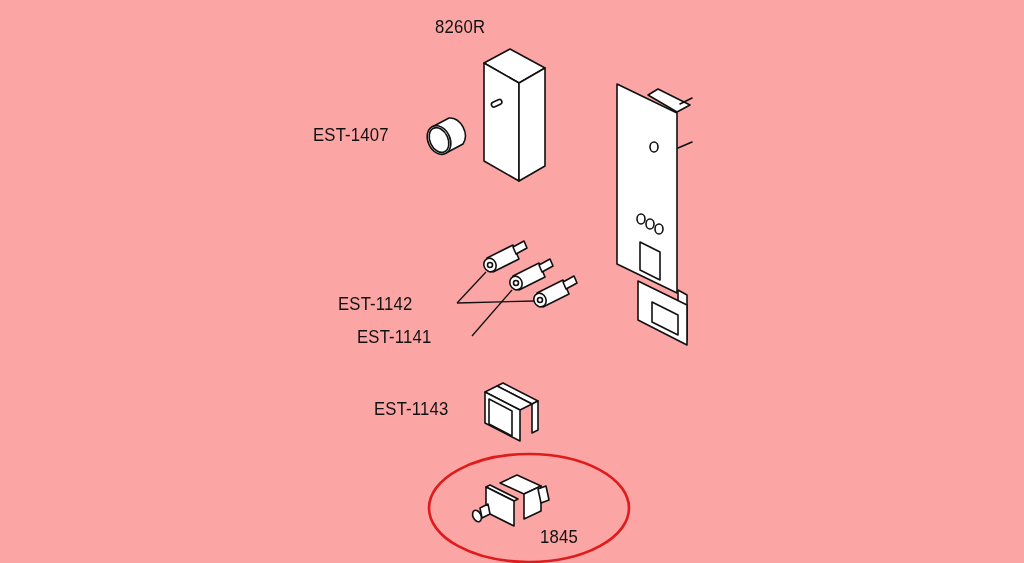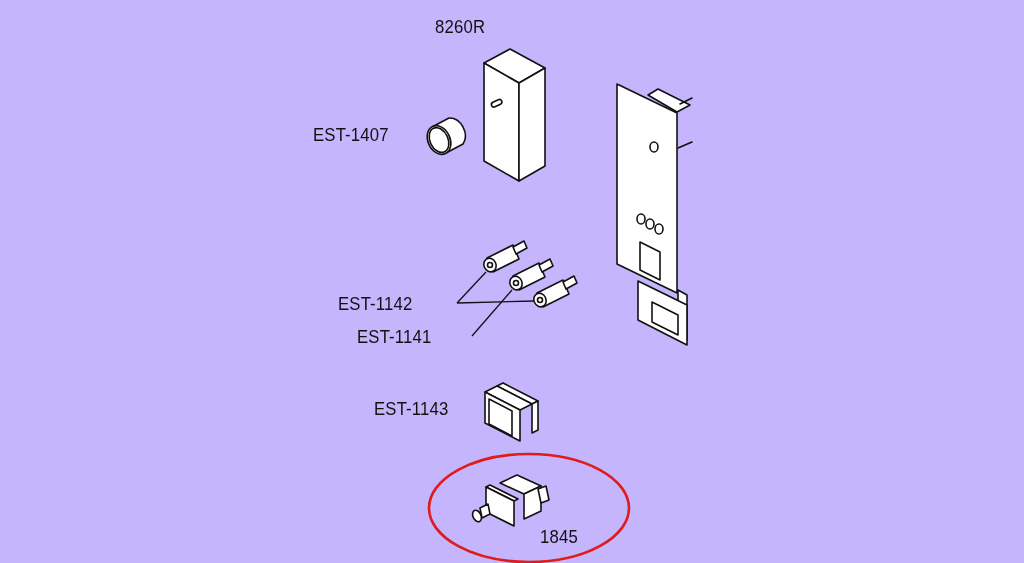--- a/index.html
+++ b/index.html
@@ -1,16 +1,16 @@
 <!DOCTYPE html>
 <html><head>
 <meta charset="utf-8">
 <style>
   html, body { margin:0; padding:0; background:#ffffff; }
-  #stage { position:relative; width:1024px; height:563px; overflow:hidden; background:#c4b5fd; }
+  #stage { position:relative; width:1024px; height:563px; overflow:hidden; background:#fca5a5; }
   svg { position:absolute; left:0; top:0; }
   .lbl { position:absolute; font-family:"Liberation Sans", "DejaVu Sans", sans-serif; font-size:19px; color:#111; white-space:nowrap; letter-spacing:0.2px; transform:scaleX(0.88); transform-origin:left top; }
   .part line, .part path, .part rect, .part ellipse, .part circle, .part polygon, .part polyline { stroke:#111; stroke-width:1.6; fill:#fff; stroke-linejoin:round; stroke-linecap:round; }
   .leader { stroke:#111; stroke-width:1.3; fill:none; }
 </style>
 </head>
 <body>
 
 <div id="stage">
   <svg width="1024" height="563" viewBox="0 0 1024 563">

